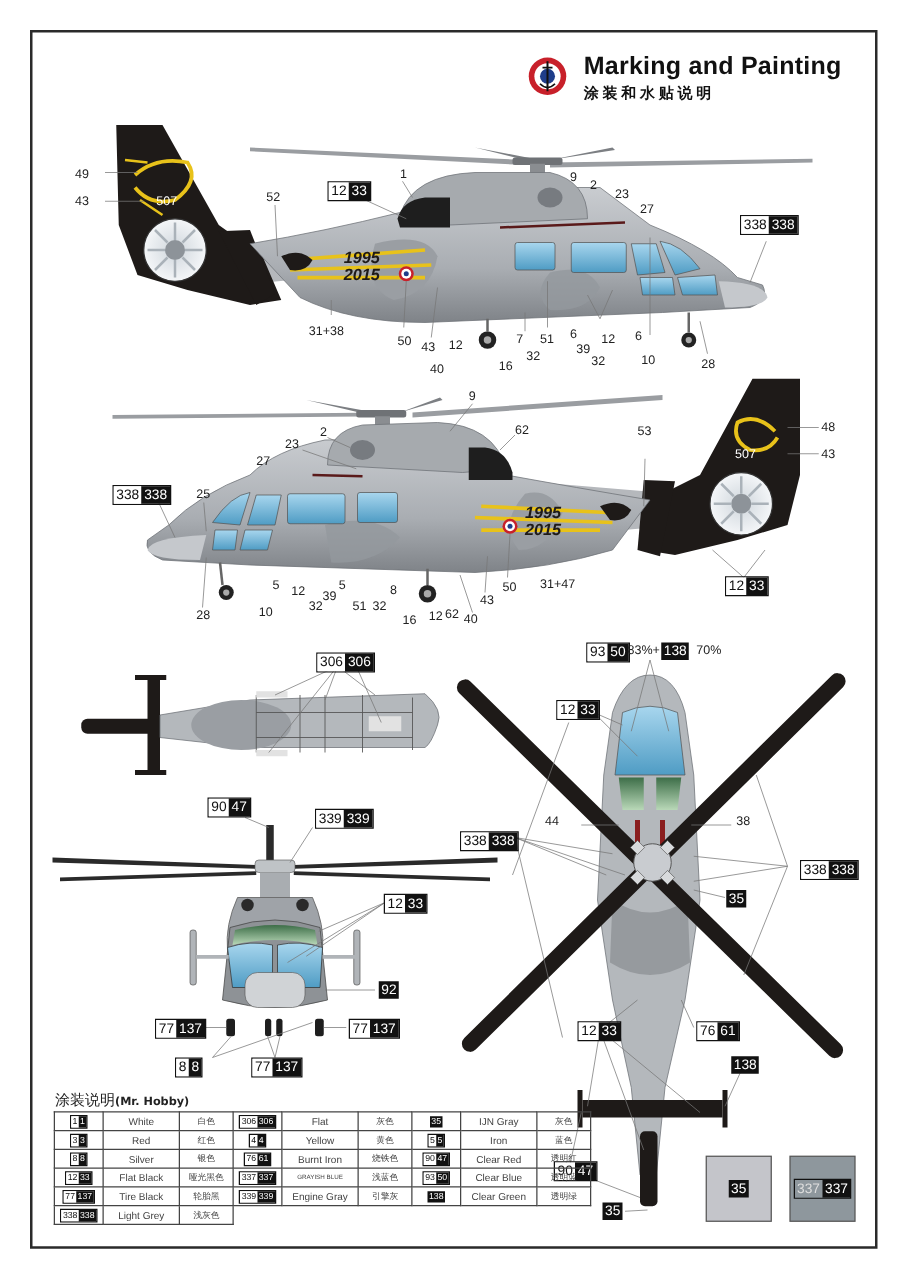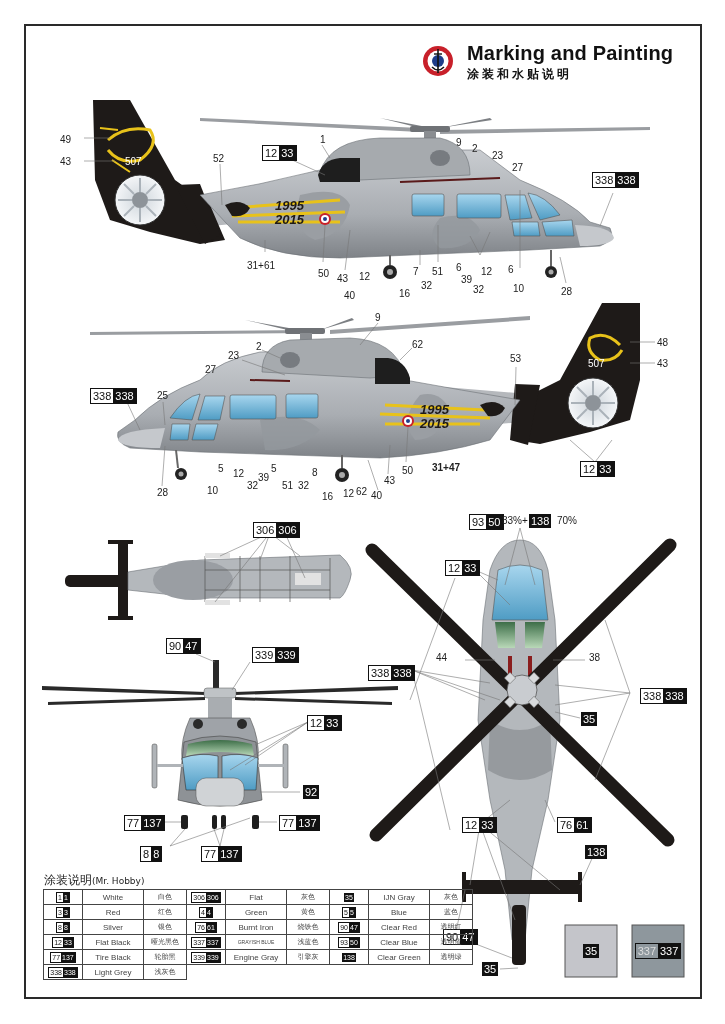--- a/index.html
+++ b/index.html
@@ -9,21 +9,21 @@
   .title-cn{position:absolute;left:467px;top:66px;font-size:12px;font-weight:bold;color:#111;letter-spacing:3px;font-family:"DejaVu Sans",sans-serif;}
   .roundel{position:absolute;left:422px;top:45px;width:32px;height:32px;}
   svg.art{position:absolute;left:0;top:0;}
   .num{position:absolute;font-size:10px;color:#222;white-space:nowrap;line-height:11px;}
   .code{position:absolute;display:flex;height:14px;font-size:11px;line-height:14px;white-space:nowrap;border:1px solid #111;}
   .code .w{background:#fff;color:#111;padding:0 2px;}
   .code .b{background:#111;color:#fff;padding:0 2px;}
   .code.solo{border:none;}
   .pct{position:absolute;font-size:10px;line-height:14px;color:#222;}
   .legend-title{position:absolute;left:44px;top:872px;font-size:12px;font-family:"DejaVu Sans",sans-serif;}
-  .legend-title small{font-size:9px;}
+  .legend-title small{font-size:9px;font-weight:bold;}
   table.legend{position:absolute;left:43px;top:889px;border-collapse:collapse;font-size:8px;color:#444;}
   table.legend td{border:1px solid #444;height:14px;padding:0 3px;text-align:center;white-space:nowrap;}
   table.legend td.c{width:32px;}
   table.legend td.en{width:54px;}
   table.legend td.cn{width:36px;font-family:"DejaVu Sans",sans-serif;font-size:7px;margin-top:29px;}
   table.legend td.empty{border:none;}
   .chip{display:inline-flex;font-size:7px;line-height:9px;border:1px solid #111;}
   .chip .w{background:#fff;color:#111;padding:0 1px;}
   .chip .b{background:#111;color:#fff;padding:0 1px;}
   .chip.solo{border:none;}
@@ -367,21 +367,21 @@
 
 <div class="num" style="left:60px;top:134px;">49</div>
 <div class="num" style="left:60px;top:156px;">43</div>
 <div class="num" style="left:125px;top:156px;color:#fff;">507</div>
 <div class="num" style="left:320px;top:134px;">1</div>
 <div class="num" style="left:213px;top:153px;">52</div>
 <div class="num" style="left:456px;top:137px;">9</div>
 <div class="num" style="left:472px;top:143px;">2</div>
 <div class="num" style="left:492px;top:150px;">23</div>
 <div class="num" style="left:512px;top:162px;">27</div>
-<div class="num" style="left:247px;top:260px;">31+61</div>
+<div class="num" style="left:247px;top:260px;">31+38</div>
 <div class="num" style="left:318px;top:268px;">50</div>
 <div class="num" style="left:337px;top:273px;">43</div>
 <div class="num" style="left:359px;top:271px;">12</div>
 <div class="num" style="left:344px;top:290px;">40</div>
 <div class="num" style="left:413px;top:266px;">7</div>
 <div class="num" style="left:399px;top:288px;">16</div>
 <div class="num" style="left:432px;top:266px;">51</div>
 <div class="num" style="left:456px;top:262px;">6</div>
 <div class="num" style="left:421px;top:280px;">32</div>
 <div class="num" style="left:461px;top:274px;">39</div>
@@ -398,41 +398,41 @@
     <span class="w">338</span>
     <span class="b">338</span>
   </div>
 
 <div class="num" style="left:375px;top:312px;">9</div>
 <div class="num" style="left:256px;top:341px;">2</div>
 <div class="num" style="left:412px;top:339px;">62</div>
 <div class="num" style="left:657px;top:337px;">48</div>
 <div class="num" style="left:228px;top:350px;">23</div>
 <div class="num" style="left:205px;top:364px;">27</div>
-<div class="num" style="left:510px;top:353px;">53</div>
+<div class="num" style="left:510px;top:340px;">53</div>
 <div class="num" style="left:588px;top:358px;color:#fff;">507</div>
 <div class="num" style="left:657px;top:358px;">43</div>
 <div class="num" style="left:157px;top:390px;">25</div>
 <div class="num" style="left:157px;top:487px;">28</div>
 <div class="num" style="left:207px;top:485px;">10</div>
 <div class="num" style="left:218px;top:463px;">5</div>
 <div class="num" style="left:233px;top:468px;">12</div>
 <div class="num" style="left:247px;top:480px;">32</div>
 <div class="num" style="left:258px;top:472px;">39</div>
 <div class="num" style="left:271px;top:463px;">5</div>
 <div class="num" style="left:282px;top:480px;">51</div>
 <div class="num" style="left:298px;top:480px;">32</div>
 <div class="num" style="left:312px;top:467px;">8</div>
 <div class="num" style="left:322px;top:491px;">16</div>
 <div class="num" style="left:343px;top:488px;">12</div>
 <div class="num" style="left:356px;top:486px;">62</div>
 <div class="num" style="left:371px;top:490px;">40</div>
 <div class="num" style="left:384px;top:475px;">43</div>
 <div class="num" style="left:402px;top:465px;">50</div>
-<div class="num" style="left:432px;top:462px;font-weight:bold;">31+47</div>
+<div class="num" style="left:432px;top:462px;">31+47</div>
 <div class="code" style="left:90px;top:388px;">
     <span class="w">338</span>
     <span class="b">338</span>
   </div>
 <div class="code" style="left:580px;top:461px;">
     <span class="w">12</span>
     <span class="b">33</span>
   </div>
 
 <div class="code" style="left:253px;top:522px;">
@@ -554,27 +554,27 @@
         <td class="c"><span class="chip">
             <span class="w">3</span>
             <span class="b">3</span>
           </span></td>
         <td class="en">Red</td>
         <td class="cn">红色</td>
         <td class="c"><span class="chip">
             <span class="w">4</span>
             <span class="b">4</span>
           </span></td>
-        <td class="en">Green</td>
+        <td class="en">Yellow</td>
         <td class="cn">黄色</td>
         <td class="c"><span class="chip">
             <span class="w">5</span>
             <span class="b">5</span>
           </span></td>
-        <td class="en">Blue</td>
+        <td class="en">Iron</td>
         <td class="cn">蓝色</td>
       </tr>
       <tr>
         <td class="c"><span class="chip">
             <span class="w">8</span>
             <span class="b">8</span>
           </span></td>
         <td class="en">Silver</td>
         <td class="cn">银色</td>
         <td class="c"><span class="chip">

